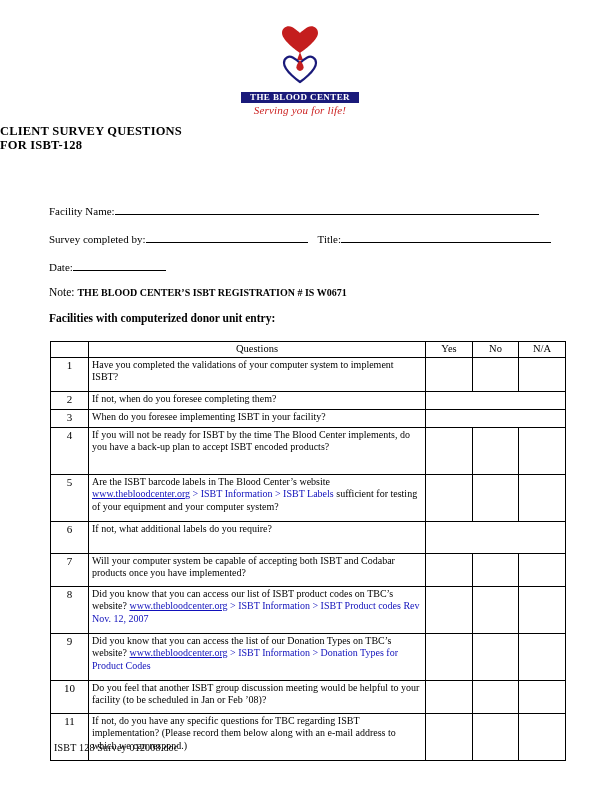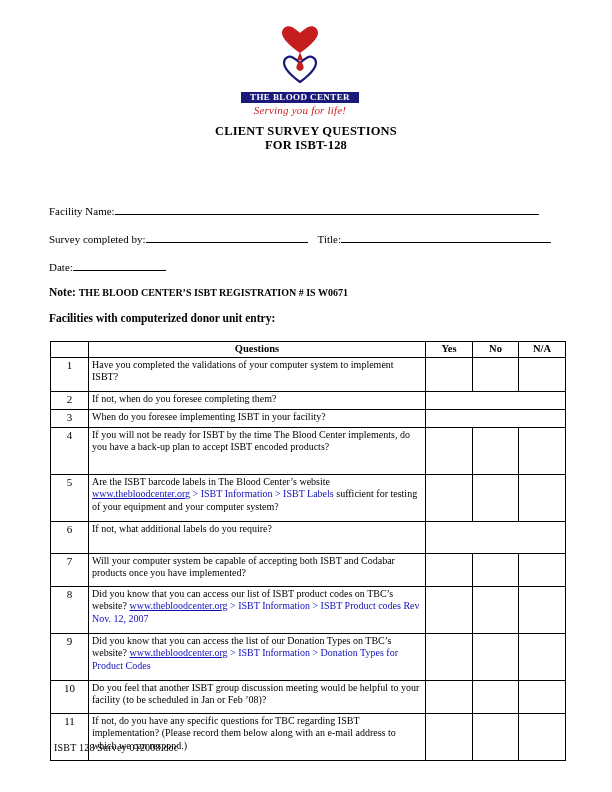--- a/index.html
+++ b/index.html
@@ -66,21 +66,21 @@
     font-weight: normal;
     font-size: 11px;
     letter-spacing: 0.2px;
   }
 
   
   .doc-title {
     position: absolute;
     left: 0; top: 124px;
     width: 612px;
-    text-align: center;
+    text-align: left;
     font-weight: bold;
     font-size: 12.5px;
     letter-spacing: 0.2px;
     line-height: 14px;
   }
   .doc-title .l2 { display: block; }
 
   .intro {
     position: absolute;
     left: 49px; top: 163px;
@@ -113,21 +113,21 @@
   .gap-title { display: inline-block; width: 10px; }
 
   
   .note {
     position: absolute;
     left: 49px; top: 285px;
     font-size: 11.5px;
     font-weight: bold;
     line-height: 14px;
   }
-  .note .note-label { font-weight: bold; }
+  .note .note-label { font-weight: normal; }
   .note .note-body { font-weight: bold; font-size: 10px; }
 
   .section-head {
     position: absolute;
     left: 49px; top: 312px;
     font-size: 11.5px;
     font-weight: bold;
   }
 
   
@@ -141,21 +141,21 @@
   }
   table.survey td, table.survey th {
     border: 1px solid #000;
     padding: 1px 3px 2px 3px;
     vertical-align: top;
     line-height: 12.5px;
     font-weight: normal;
   }
   table.survey th {
     text-align: center;
-    font-weight: bold;
+    font-weight: normal;
     font-size: 10.5px;
     padding: 1px 2px;
     vertical-align: middle;
   }
   col.c-num  { width: 38px; }
   col.c-q    { width: 337px; }
   col.c-yes  { width: 47px; }
   col.c-no   { width: 46px; }
   col.c-na   { width: 47px; }
 

